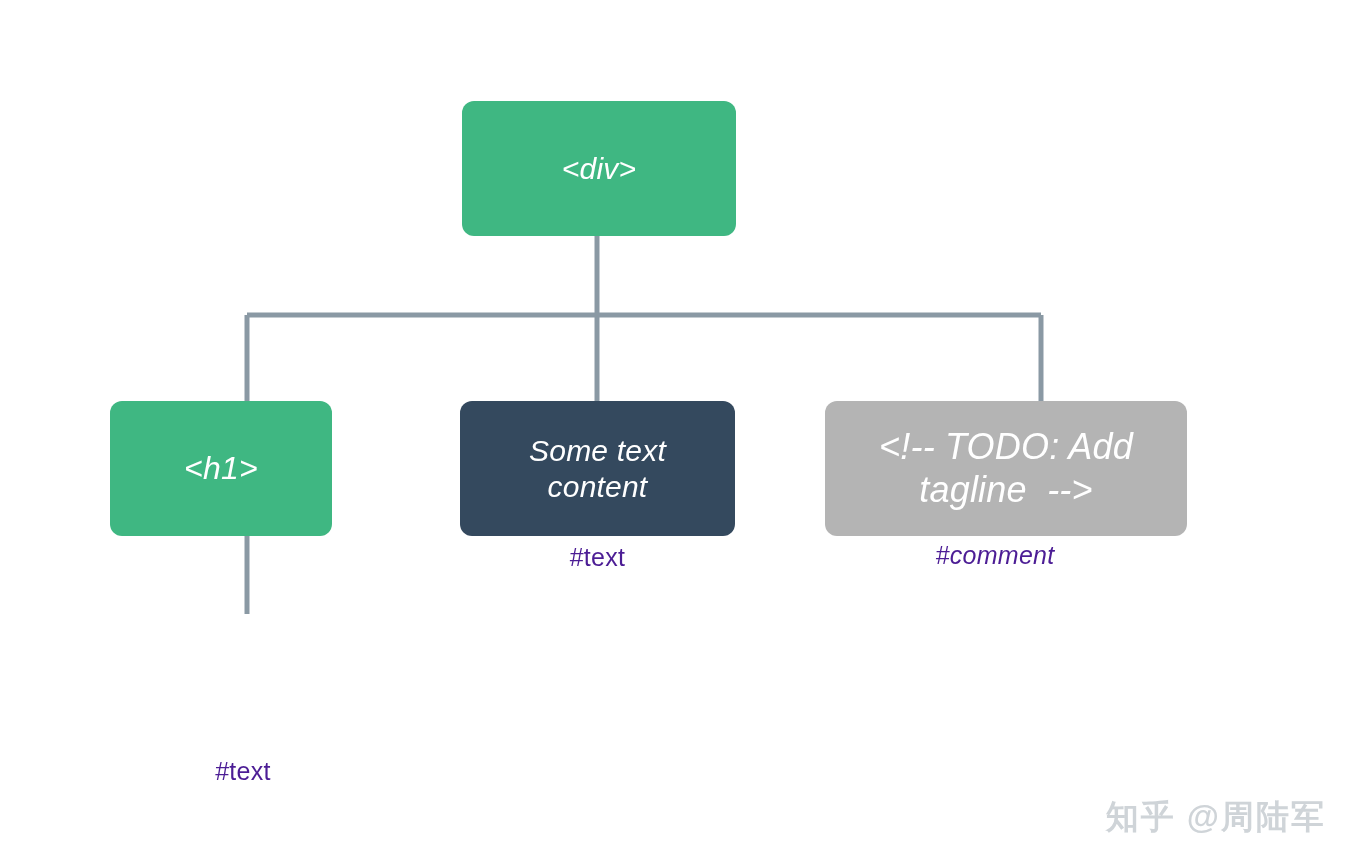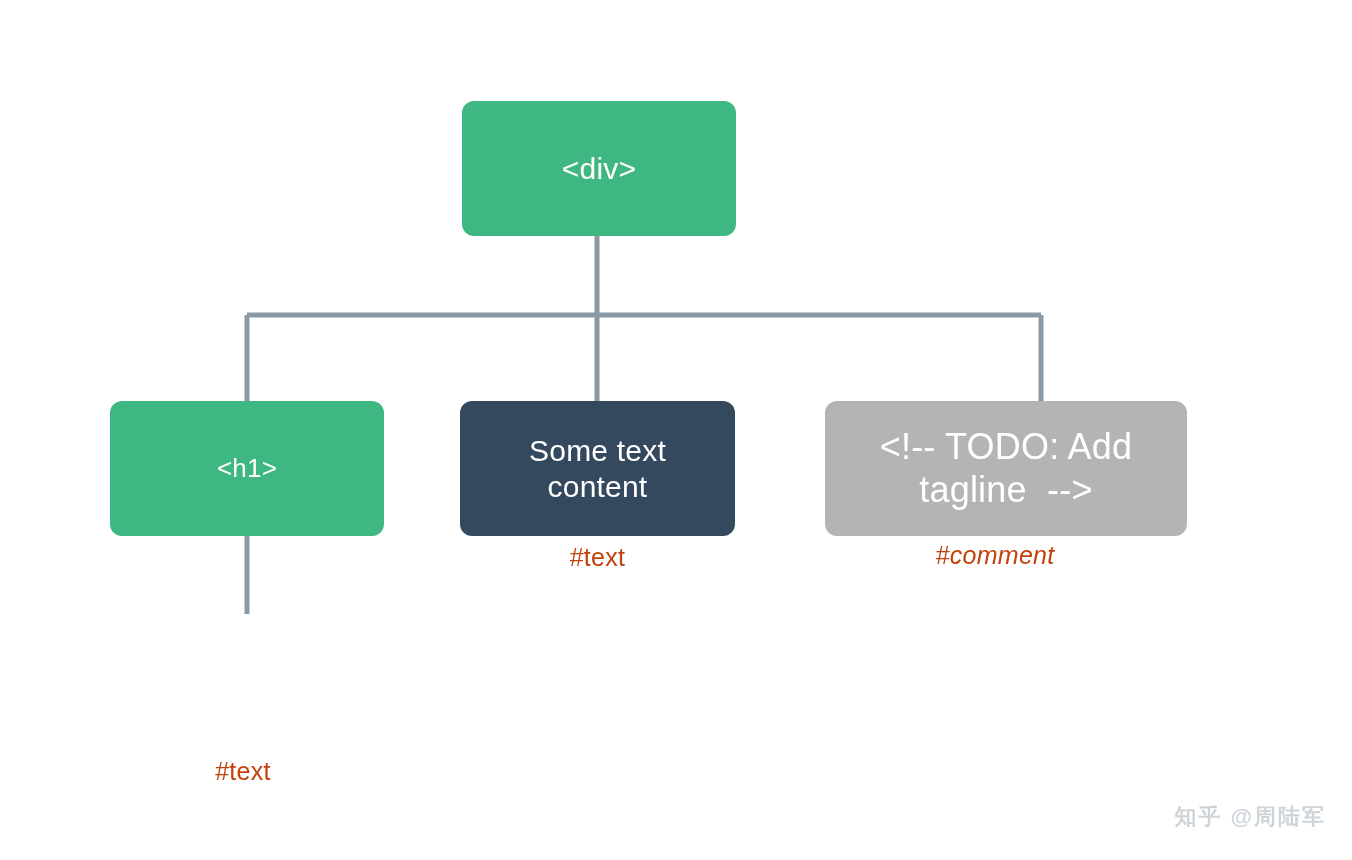--- a/index.html
+++ b/index.html
@@ -33,66 +33,67 @@
     display: flex;
     align-items: center;
     justify-content: center;
     text-align: center;
     color: #ffffff;
     font-weight: 500;
     line-height: 1.18;
     letter-spacing: 0.2px;
     white-space: pre-wrap;
     padding: 6px 14px;
+    font-style: italic;
   }
   .node-green { background: #3FB782; }
   .node-navy  { background: #34495E; text-align: center; }
   .node-gray  { background: #B4B4B4; }
 
   
   #node-div {
     left: 462px;  top: 101px;  width: 274px; height: 135px;
     font-size: 30px;
   }
   #node-h1 {
-    left: 110px;  top: 401px;  width: 274px; height: 135px;
-    font-size: 26px;
+    left: 110px;  top: 401px;  width: 222px; height: 135px;
+    font-size: 32px;
   }
   #node-sometext {
     left: 460px;  top: 401px;  width: 275px; height: 135px;
     font-size: 30px;
   }
   #node-comment {
     left: 825px;  top: 401px;  width: 362px; height: 135px;
     font-size: 36px;
   }
   #node-mytitle {
     left: 110px;  top: 614px;  width: 274px; height: 135px;
     font-size: 30px;
   }
 
   .node-label {
     position: absolute;
-    color: #c2410c;
+    color: #4c1d95;
     font-size: 25px;
     font-weight: 500;
     letter-spacing: 0.3px;
     text-align: center;
     white-space: nowrap;
   }
   #label-sometext { left: 460px; top: 543px; width: 275px; }
   #label-comment  { left: 780px; top: 541px; width: 430px; font-style: italic; }
   #label-mytitle  { left: 106px; top: 757px; width: 274px; }
 
   #watermark {
     position: absolute;
     right: 26px;
-    bottom: 28px;
+    bottom: 20px;
     color: #CFD4D8;
-    font-size: 22px;
+    font-size: 33px;
     font-weight: 700;
     letter-spacing: 2px;
     white-space: nowrap;
     user-select: none;
   }
 </style>
 </head>
 <body>
 
 <div id="canvas">

